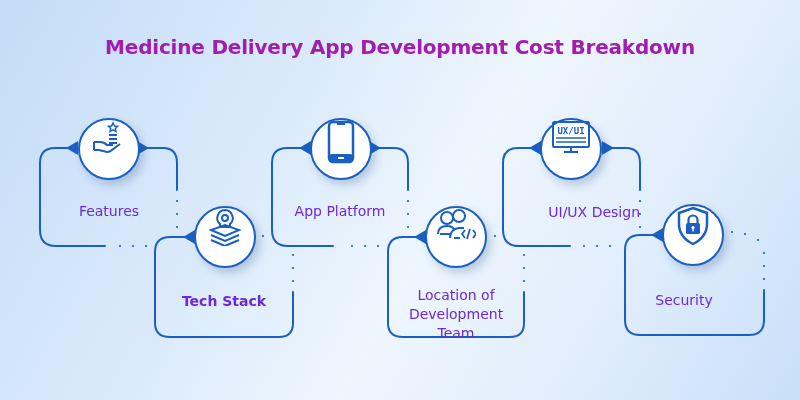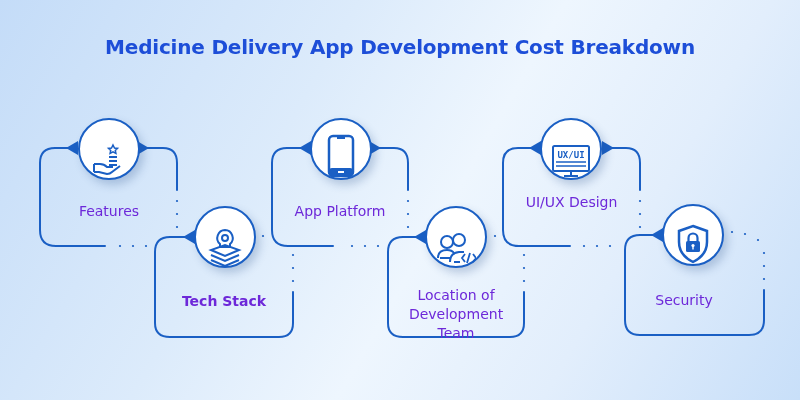--- a/index.html
+++ b/index.html
@@ -3,29 +3,29 @@
 <meta charset="utf-8">
 <style>
   html, body { margin:0; padding:0; }
   body {
     width:800px; height:400px; overflow:hidden; position:relative;
     background: linear-gradient(120deg, #c4dcf8 0%, #dcebfb 35%, #eef6fe 55%, #e2eefc 75%, #c8dff9 100%);
     font-family: "Liberation Sans", sans-serif;
   }
   .title {
     position:absolute; left:0; top:35px; width:800px; text-align:center;
-    color:#1d4ed8; font-size:20px; font-weight:bold; letter-spacing:-0.2px;
+    color:#a21caf; font-size:20px; font-weight:bold; letter-spacing:-0.2px;
     font-family: "DejaVu Sans", sans-serif;
   }
   svg.lines { position:absolute; left:0; top:0; }
   .circle {
     position:absolute; width:58px; height:58px; border-radius:50%;
     background:#ffffff; border:2.5px solid #1a5fc4;
     box-shadow: 4px 5px 8px rgba(40,80,140,0.25);
-    display:flex; align-items:flex-end; justify-content:center;
+    display:flex; align-items:flex-start; justify-content:center;
   }
   .label {
     position:absolute; text-align:center; color:#6d28d9;
     font-size:14px; line-height:19px; font-family:"DejaVu Sans", sans-serif;
   }
 </style>
 </head>
 <body>
 
 <div class="title">Medicine Delivery App Development Cost Breakdown</div>
@@ -145,21 +145,21 @@
 <div class="circle" style="left:540px; top:118px;">
   <svg width="40" height="34" viewBox="0 0 40 34">
     <rect x="2" y="2" width="36" height="25" rx="1.5" fill="none" stroke="#1a5fc4" stroke-width="2"></rect>
     <text x="20" y="14" text-anchor="middle" font-size="9" font-weight="bold" fill="#1a5fc4" font-family="DejaVu Sans Mono, monospace">UX/UI</text>
     <line x1="5" y1="18" x2="35" y2="18" stroke="#1a5fc4" stroke-width="1.5"></line>
     <line x1="5" y1="22" x2="35" y2="22" stroke="#1a5fc4" stroke-width="1.5"></line>
     <line x1="20" y1="27" x2="20" y2="31" stroke="#1a5fc4" stroke-width="2"></line>
     <line x1="13" y1="32" x2="27" y2="32" stroke="#1a5fc4" stroke-width="2"></line>
   </svg>
 </div>
-<div class="label" style="left:503px; top:193px; width:137px;">UI/UX Design</div>
+<div class="label" style="left:503px; top:203px; width:137px;text-align:right;">UI/UX Design</div>
 
 <div class="circle" style="left:662px; top:204px;">
   <svg width="34" height="40" viewBox="0 0 34 40">
     <path d="M17 2 L31 7 V18 Q31 31 17 38 Q3 31 3 18 V7 Z" fill="none" stroke="#1a5fc4" stroke-width="2.5"></path>
     <path d="M12.5 17 v-3 a4.5 4.5 0 0 1 9 0 v3" fill="none" stroke="#1a5fc4" stroke-width="2.2"></path>
     <rect x="10" y="17" width="14" height="11" rx="1.5" fill="#1a5fc4"></rect>
     <circle cx="17" cy="21.5" r="1.6" fill="#ffffff"></circle>
     <rect x="16.3" y="22" width="1.4" height="3.5" fill="#ffffff"></rect>
   </svg>
 </div>

